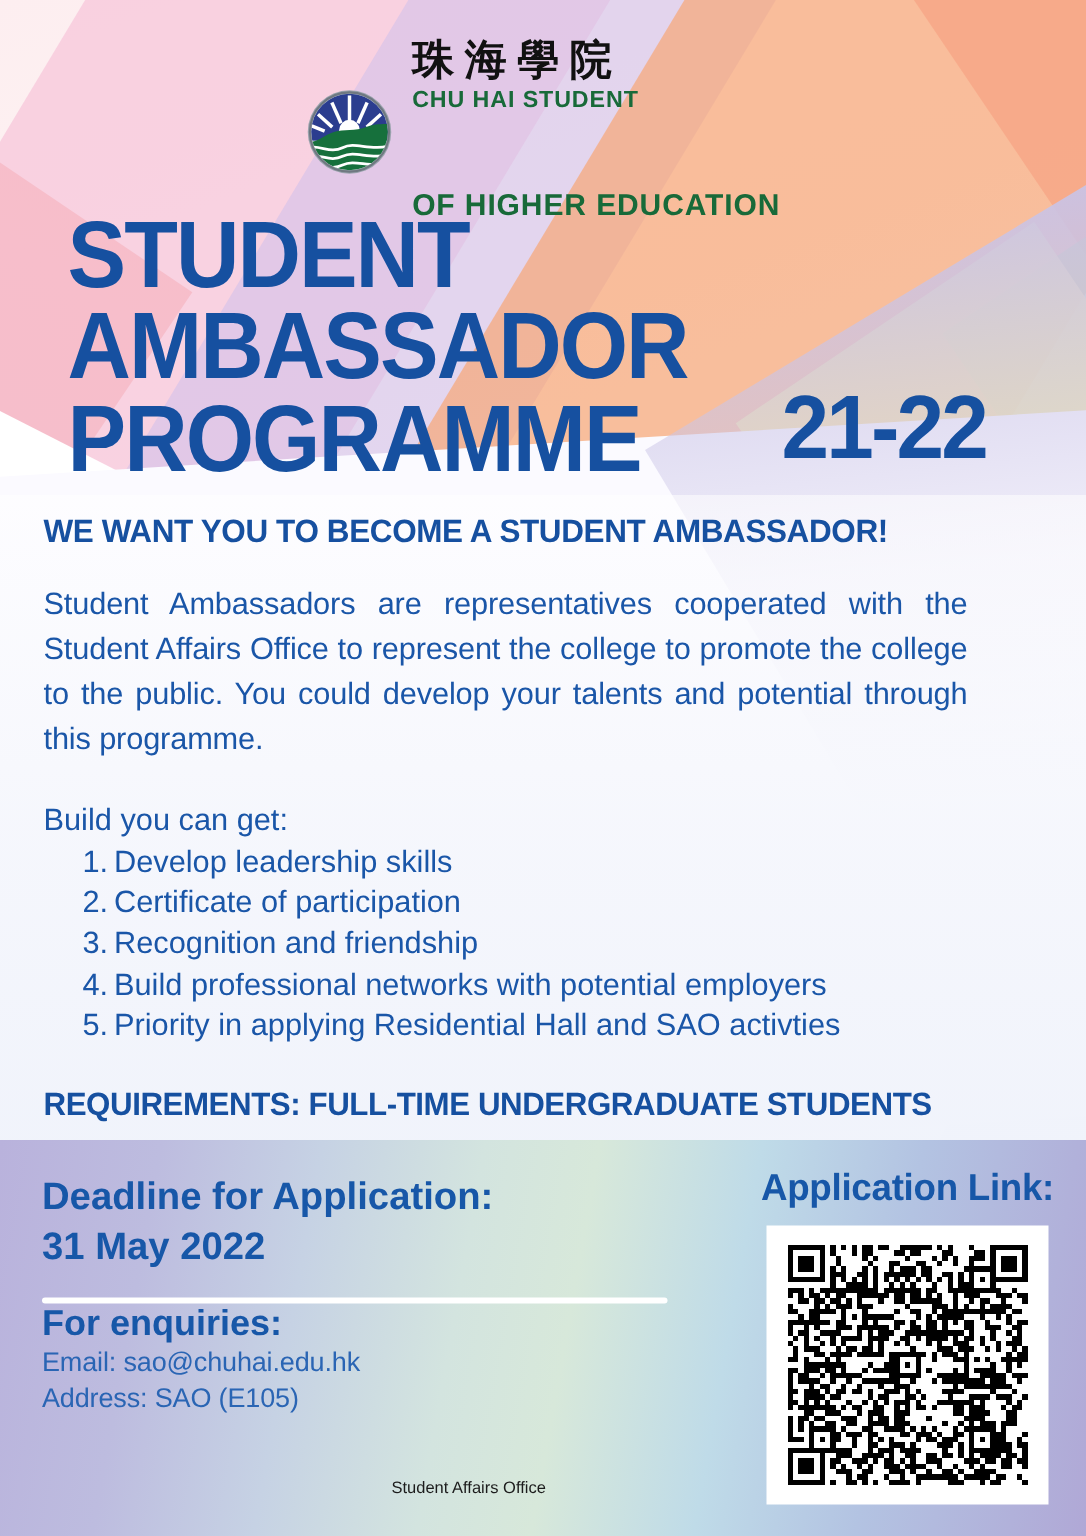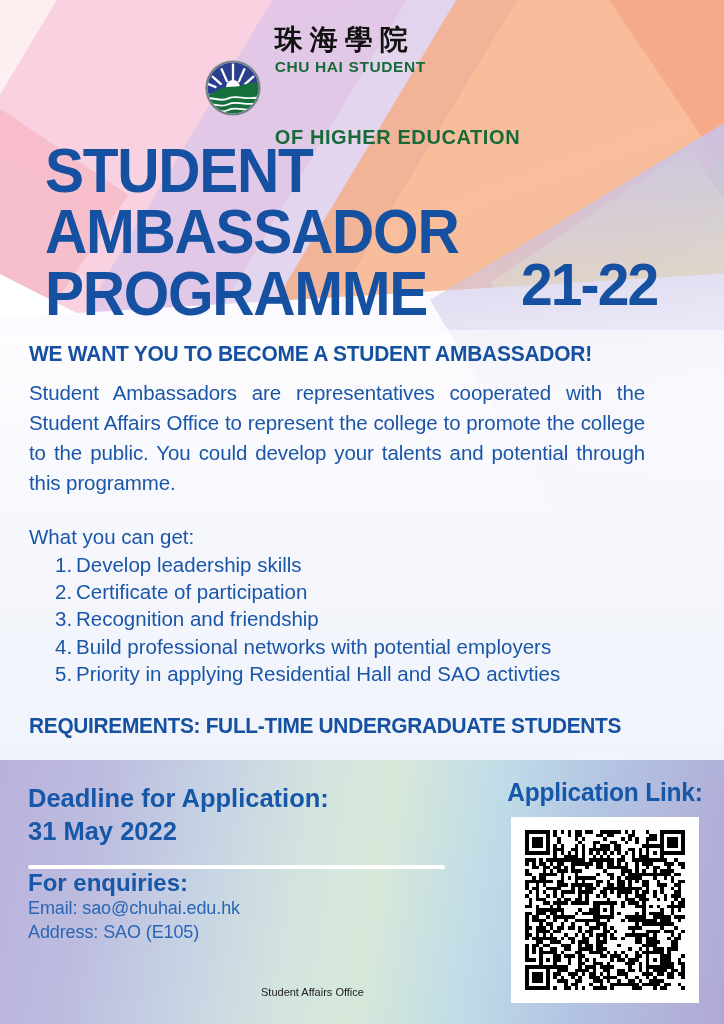--- a/index.html
+++ b/index.html
@@ -170,21 +170,21 @@
   .content{
     position:absolute; top:342px; left:29px; width:656px;
     z-index:6; color:#1a56a8;
   }
   .tagline{
     font-weight:700; font-size:21.5px; letter-spacing:-.25px;
     color:#1650a0; transform:scaleX(.975); transform-origin:left center;
     white-space:nowrap;
   }
   .intro{
-    margin-top:11px;
+    margin-top:21px;
     font-size:20.5px; line-height:1.47; text-align:justify;
     width:616px; color:#1a56a8; letter-spacing:-.1px;
   }
   .get-label{
     margin-top:26px; font-size:20.5px; color:#1a56a8;
   }
   ol.perks{
     margin:2px 0 0 0; padding:0; list-style:none;
     font-size:20.5px; line-height:1.34; color:#1a56a8;
   }
@@ -308,21 +308,21 @@
       <span class="ln">STUDENT</span>
       <span class="ln">AMBASSADOR</span>
       <span class="ln">PROGRAMME</span>
     </div>
   </div>
   <div class="year">21-22</div>
 
   <div class="content">
     <div class="tagline">WE WANT YOU TO BECOME A STUDENT AMBASSADOR!</div>
     <p class="intro">Student Ambassadors are representatives cooperated with the Student Affairs Office to represent the college to promote the college to the public. You could develop your talents and potential through this programme.</p>
-    <div class="get-label">What you can get:</div>
+    <div class="get-label">Build you can get:</div>
     <ol class="perks">
       <li>
         <span class="num">1.</span>
         <span>Develop leadership skills</span>
       </li>
       <li>
         <span class="num">2.</span>
         <span>Certificate of participation</span>
       </li>
       <li>

